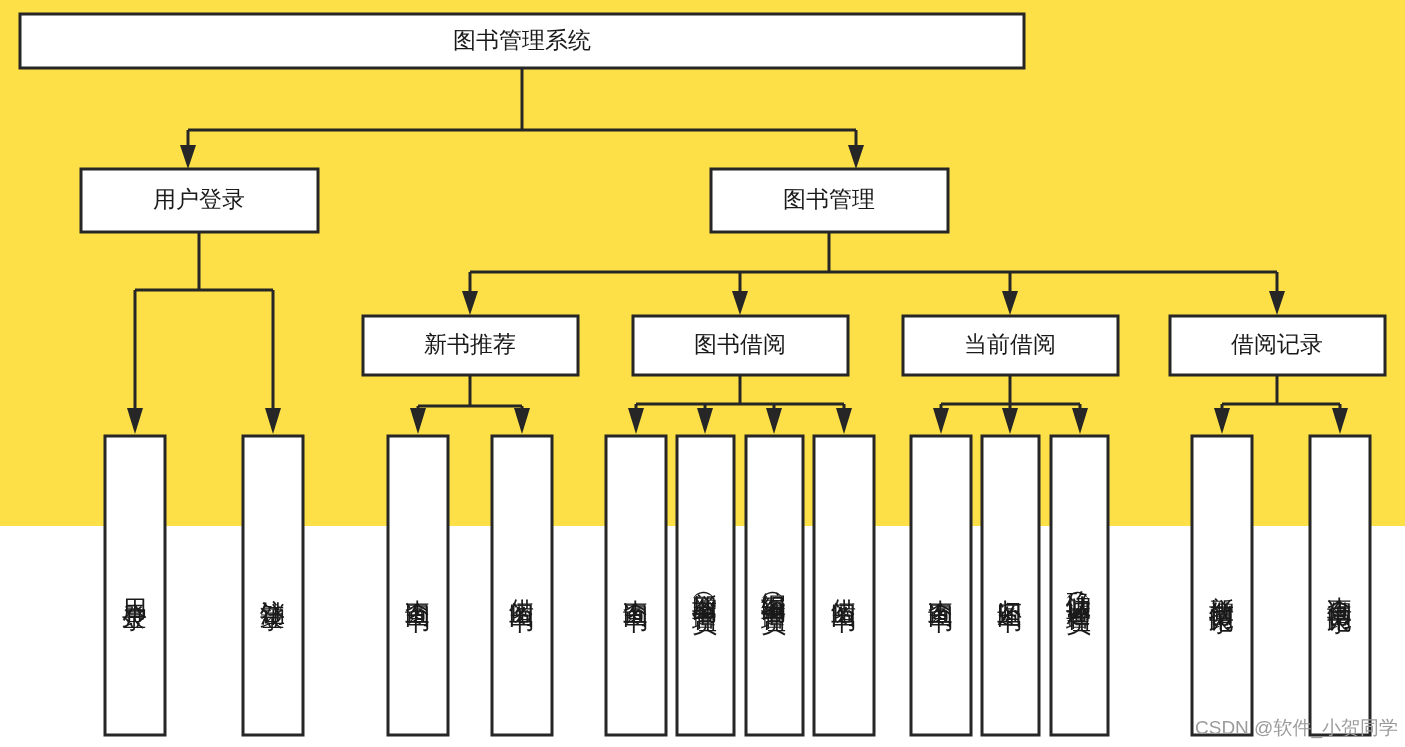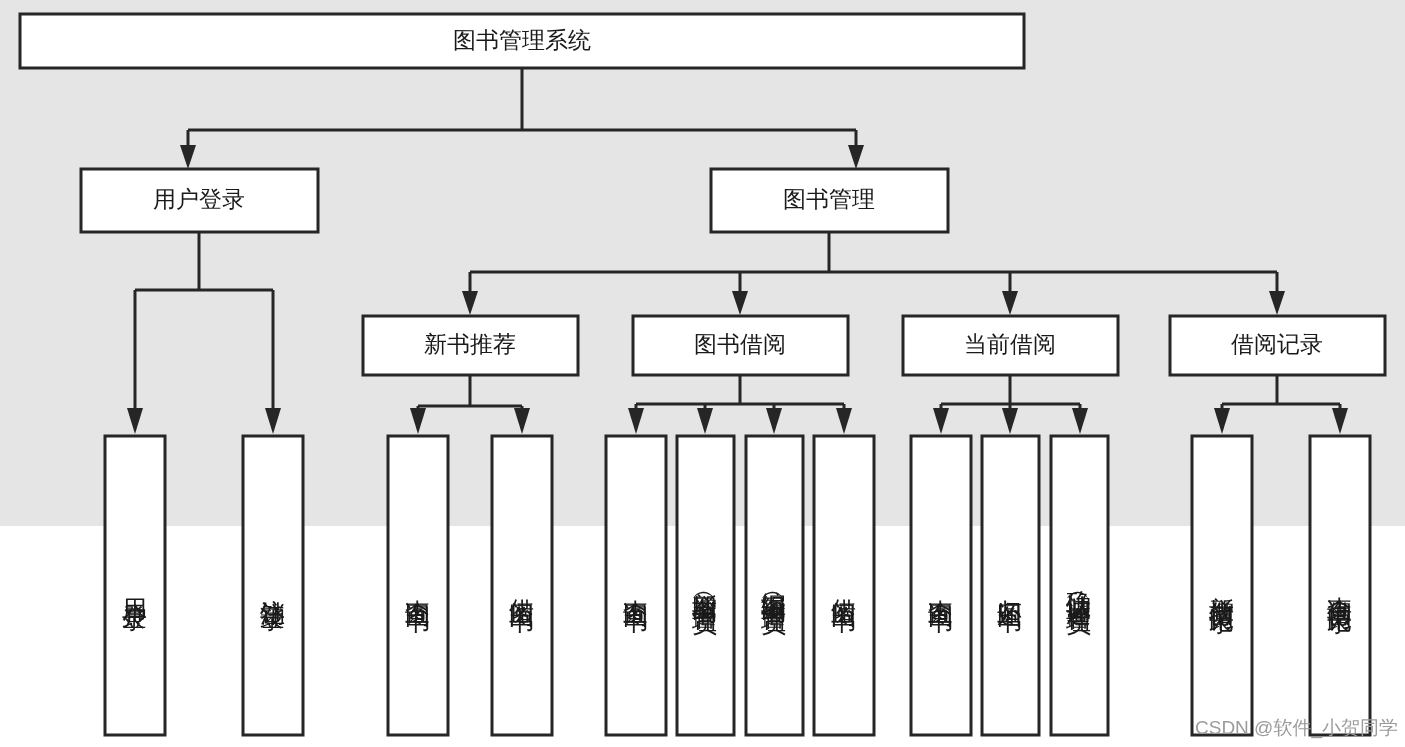--- a/index.html
+++ b/index.html
@@ -10,21 +10,21 @@
   body {
     width: 1405px;
     height: 747px;
     font-family: "Liberation Sans", sans-serif;
     overflow: hidden;
   }
   #diagram-root {
     position: relative;
     width: 1405px;
     height: 526px;
-    background: #e5e5e5;
+    background: #fde047;
   }
   svg.flow {
     position: absolute;
     top: 0;
     left: 0;
     width: 1405px;
     height: 747px;
     display: block;
   }
   .node-rect {

